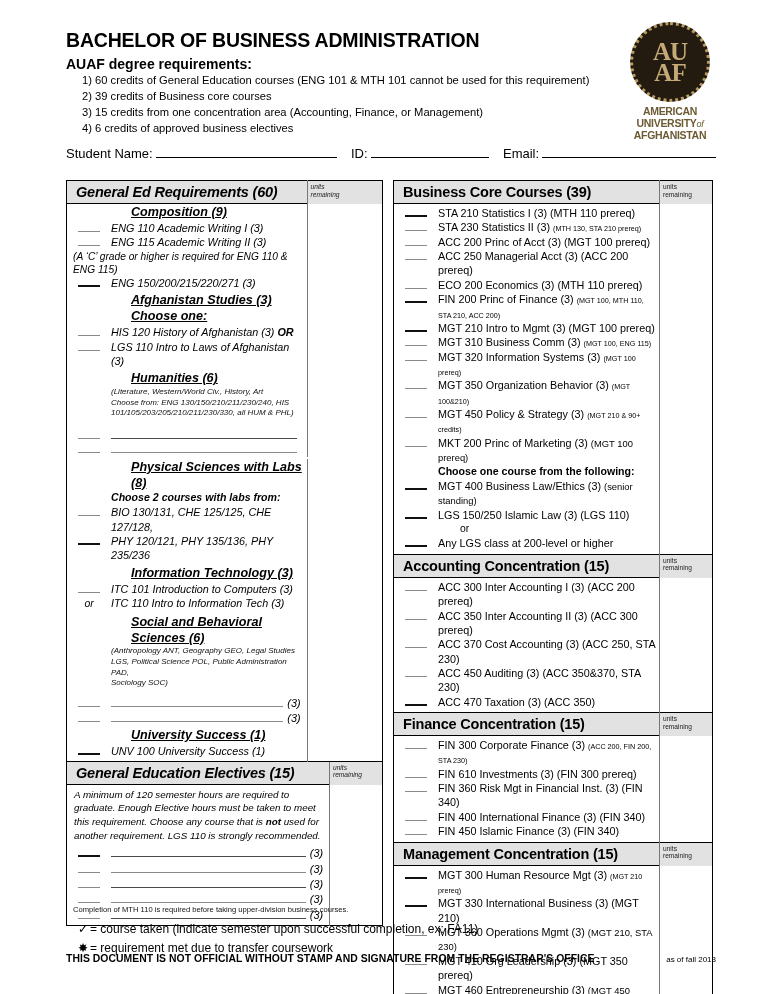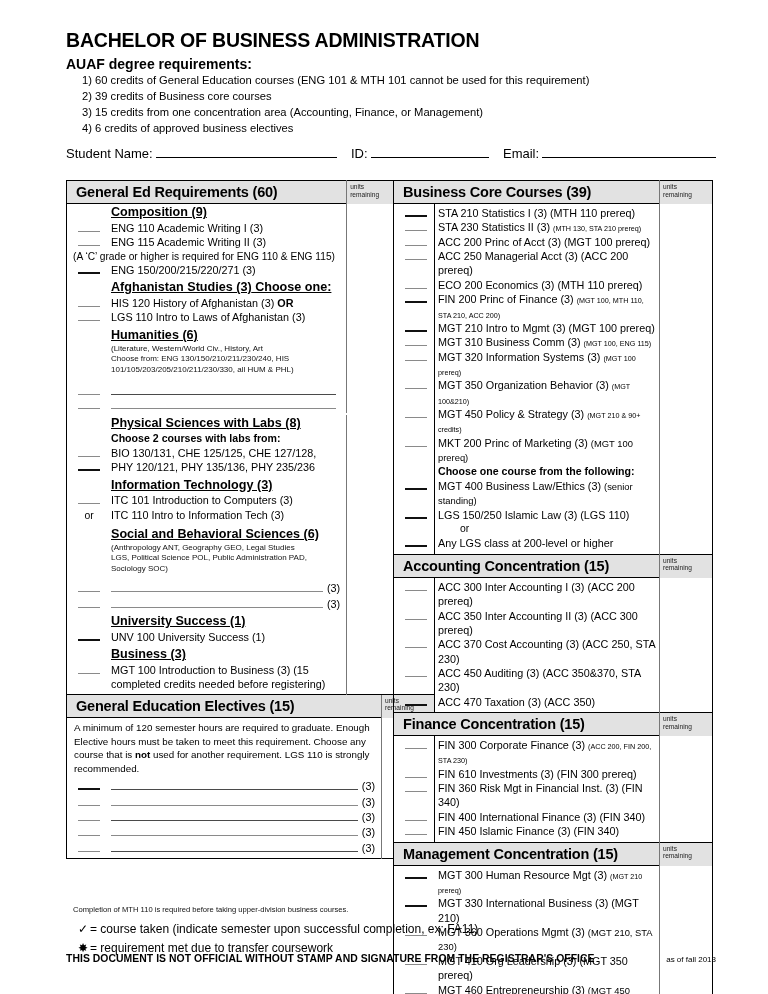--- a/index.html
+++ b/index.html
@@ -106,21 +106,22 @@
     line-height: 1.12;
     letter-spacing: -0.3px;
   }
   .logo-text .it { font-style: italic; font-weight: normal; font-size: 9px; }
 
   
   .col-left {
     position: absolute;
     left: 66px;
     top: 180px;
-    width: 369px;
+    width: 317px;
+    font-style: italic;
   }
   .col-right {
     position: absolute;
     left: 393px;
     top: 180px;
     width: 320px;
   }
 
   
   .tbl {
@@ -164,21 +165,21 @@
   .grp {
     border-bottom: 1.2px solid #555;
     padding: 1px 0 2px 0;
   }
   .grp:last-child { border-bottom: none; }
 
   .grp-title {
     font-size: 12.6px;
     font-weight: bold;
     text-decoration: underline;
-    margin-left: 44px;
+    margin-left: 64px;
     line-height: 1.26;
     display: block;
   }
   .grp-title .plain { text-decoration: none; }
   .sub-bold {
     font-size: 10.6px;
     font-weight: bold;
     margin-left: 44px;
     display: block;
     line-height: 1.3;
@@ -310,20 +311,31 @@
     <div class="student-line">
       <span class="fld-label">Student Name:</span>
       <span class="blank-rule bl-name"></span>
       <span class="fld-label">ID:</span>
       <span class="blank-rule bl-id"></span>
       <span class="fld-label">Email:</span>
       <span class="blank-rule bl-mail"></span>
     </div>
   </div>
 
+  <div class="logo">
+    <div class="seal">
+      <div class="seal-inner">AU</div>
+      <div class="seal-inner">AF</div>
+    </div>
+    <div class="logo-text">
+      <div>AMERICAN</div>
+      <div><span>UNIVERSITY</span><span class="it">of</span></div>
+      <div>AFGHANISTAN</div>
+    </div>
+  </div>
 
   <div class="col-left">
 
     <div class="tbl">
       <div class="row">
         <div class="cell-main">
           <div class="sect-header">General Ed Requirements (60)</div>
         </div>
         <div class="cell-units units-hdr">
           <div>units</div>
@@ -489,35 +501,20 @@
               <span class="chk">
                   <i class="thick"></i>
                 </span>
               <span class="itxt">UNV 100 University Success (1)</span>
             </div>
           </div>
         </div>
         <div class="cell-units"></div>
       </div>
 
-      <div class="row">
-        <div class="cell-main">
-          <div class="grp">
-            <span class="grp-title">Business (3)</span>
-            <div class="item">
-              <span class="chk">
-                  <i class="faint"></i>
-                </span>
-              <span class="itxt">MGT 100 Introduction to Business (3) (15</span>
-            </div>
-            <div class="nochk-left">completed credits needed before registering)</div>
-          </div>
-        </div>
-        <div class="cell-units"></div>
-      </div>
     </div>
 
     <div class="tbl">
       <div class="row">
         <div class="cell-main">
           <div class="sect-header">General Education Electives (15)</div>
         </div>
         <div class="cell-units units-hdr">
           <div>units</div>
           <div>remaining</div>

